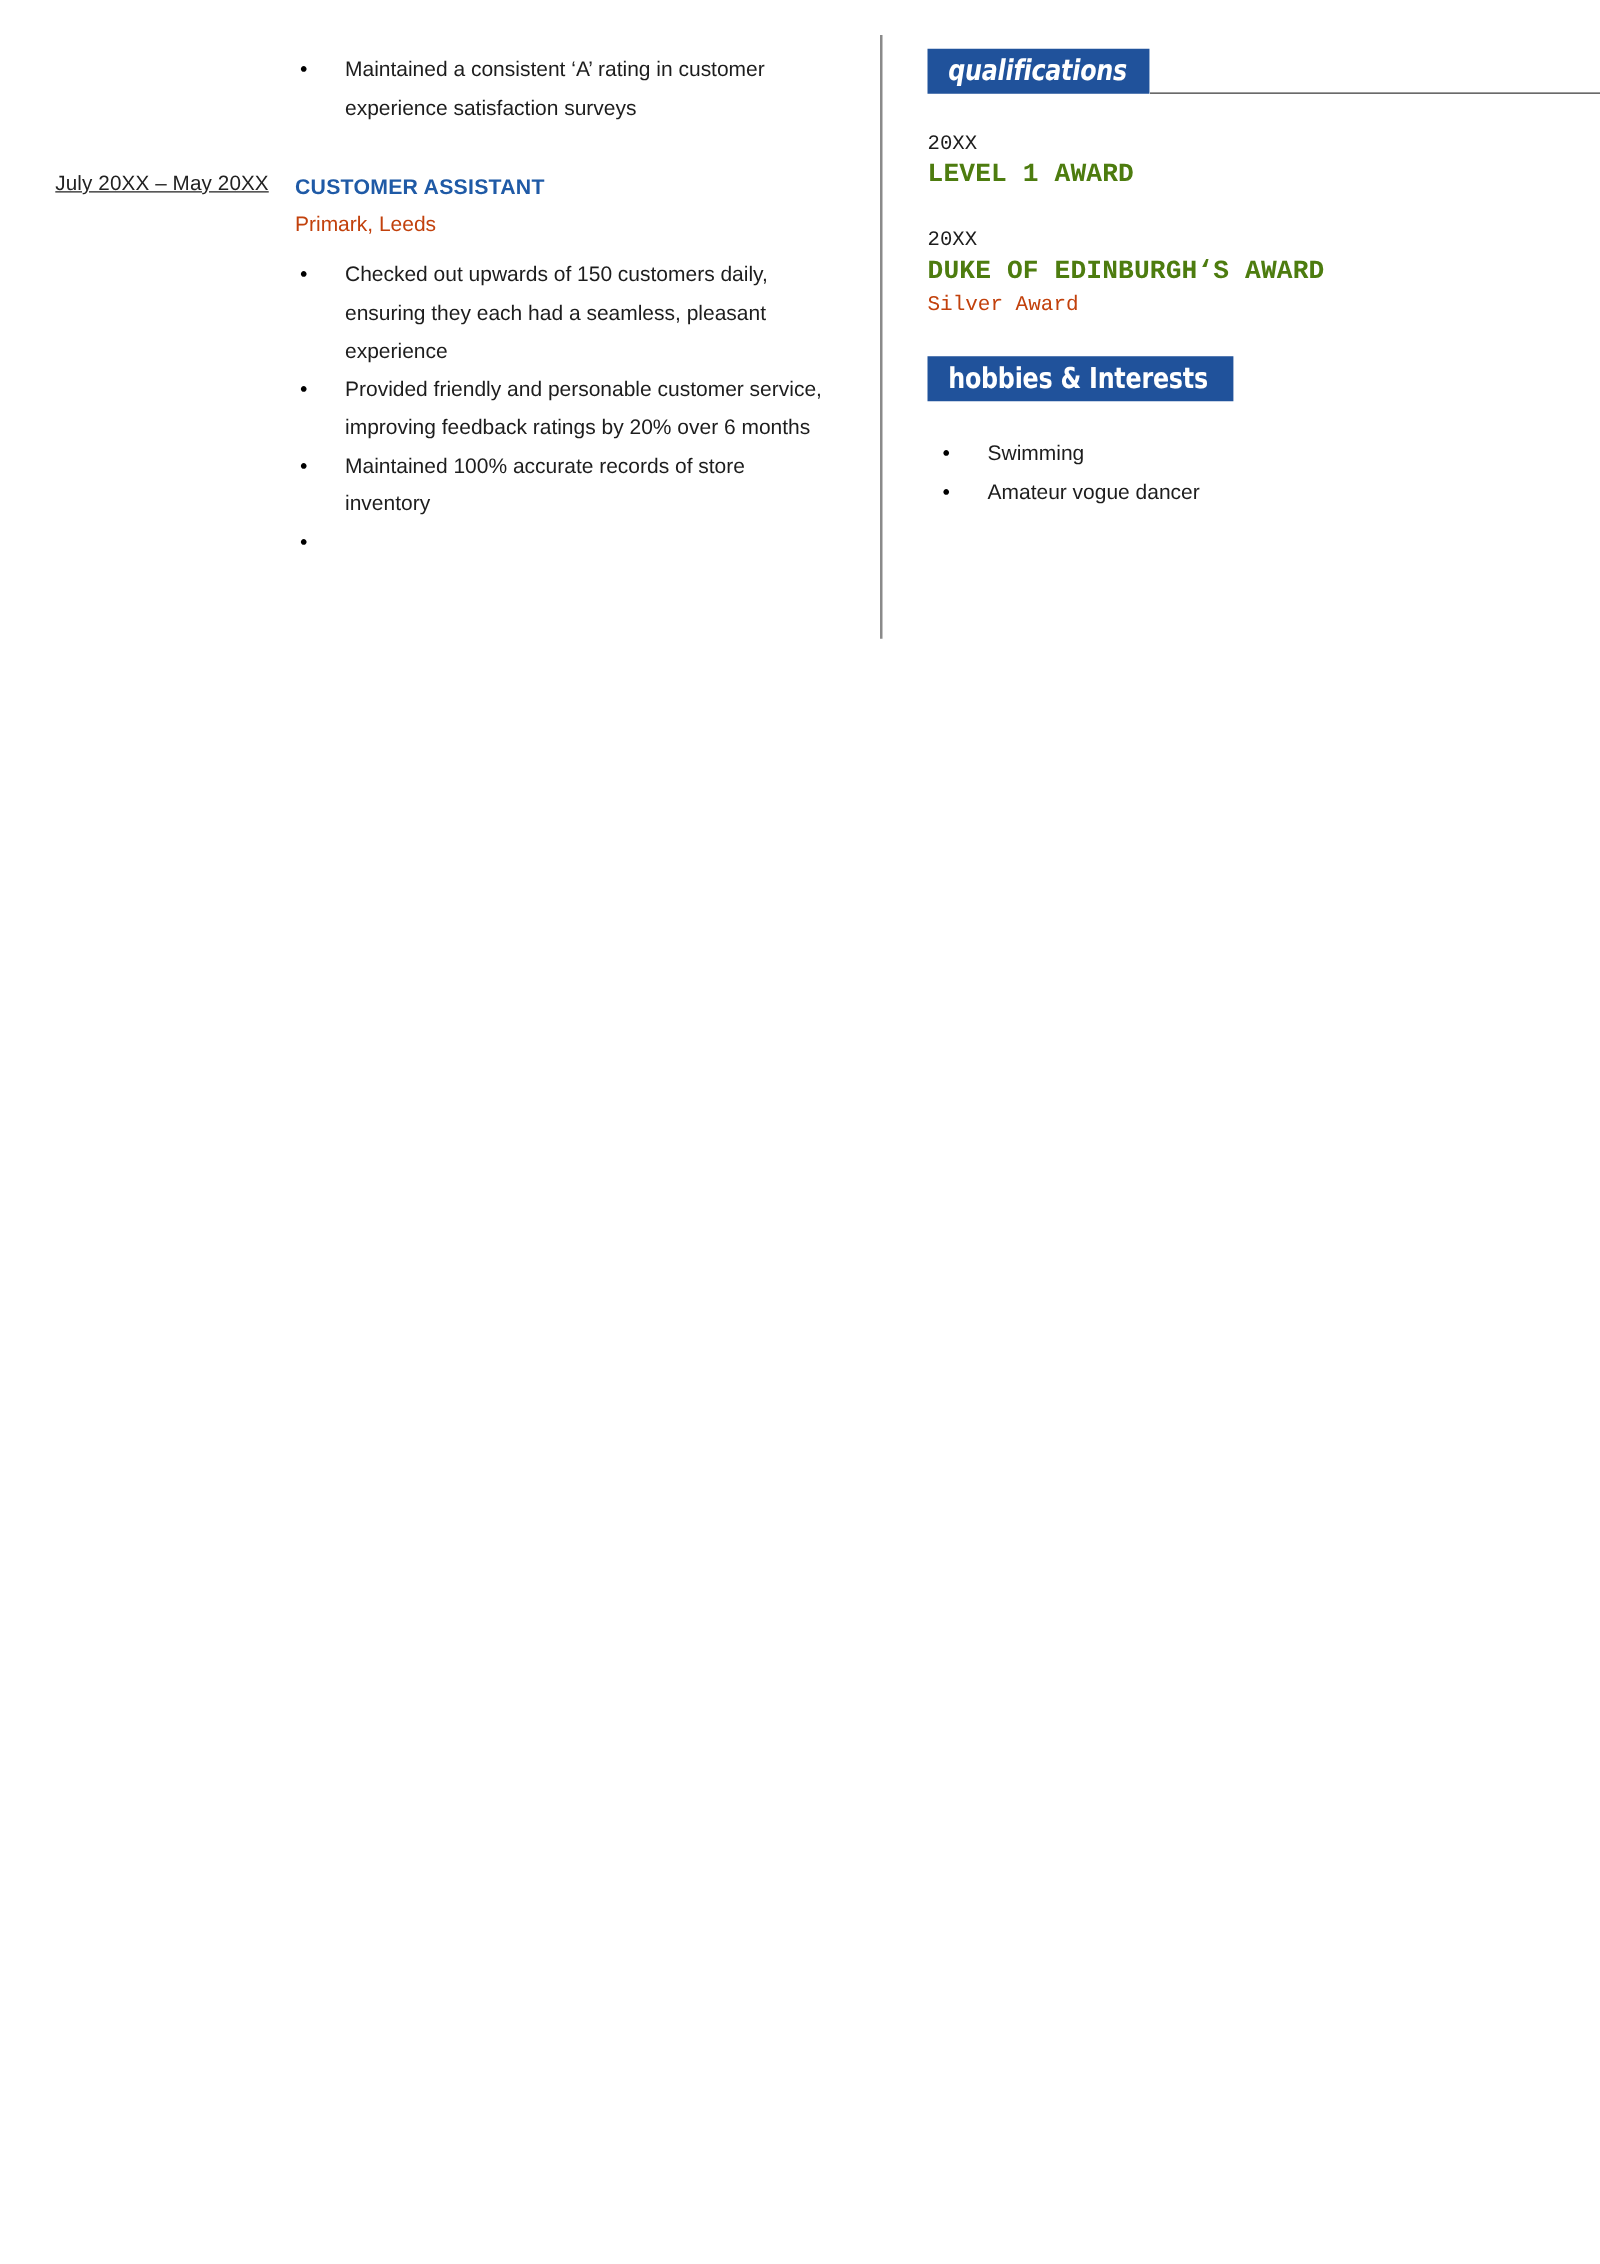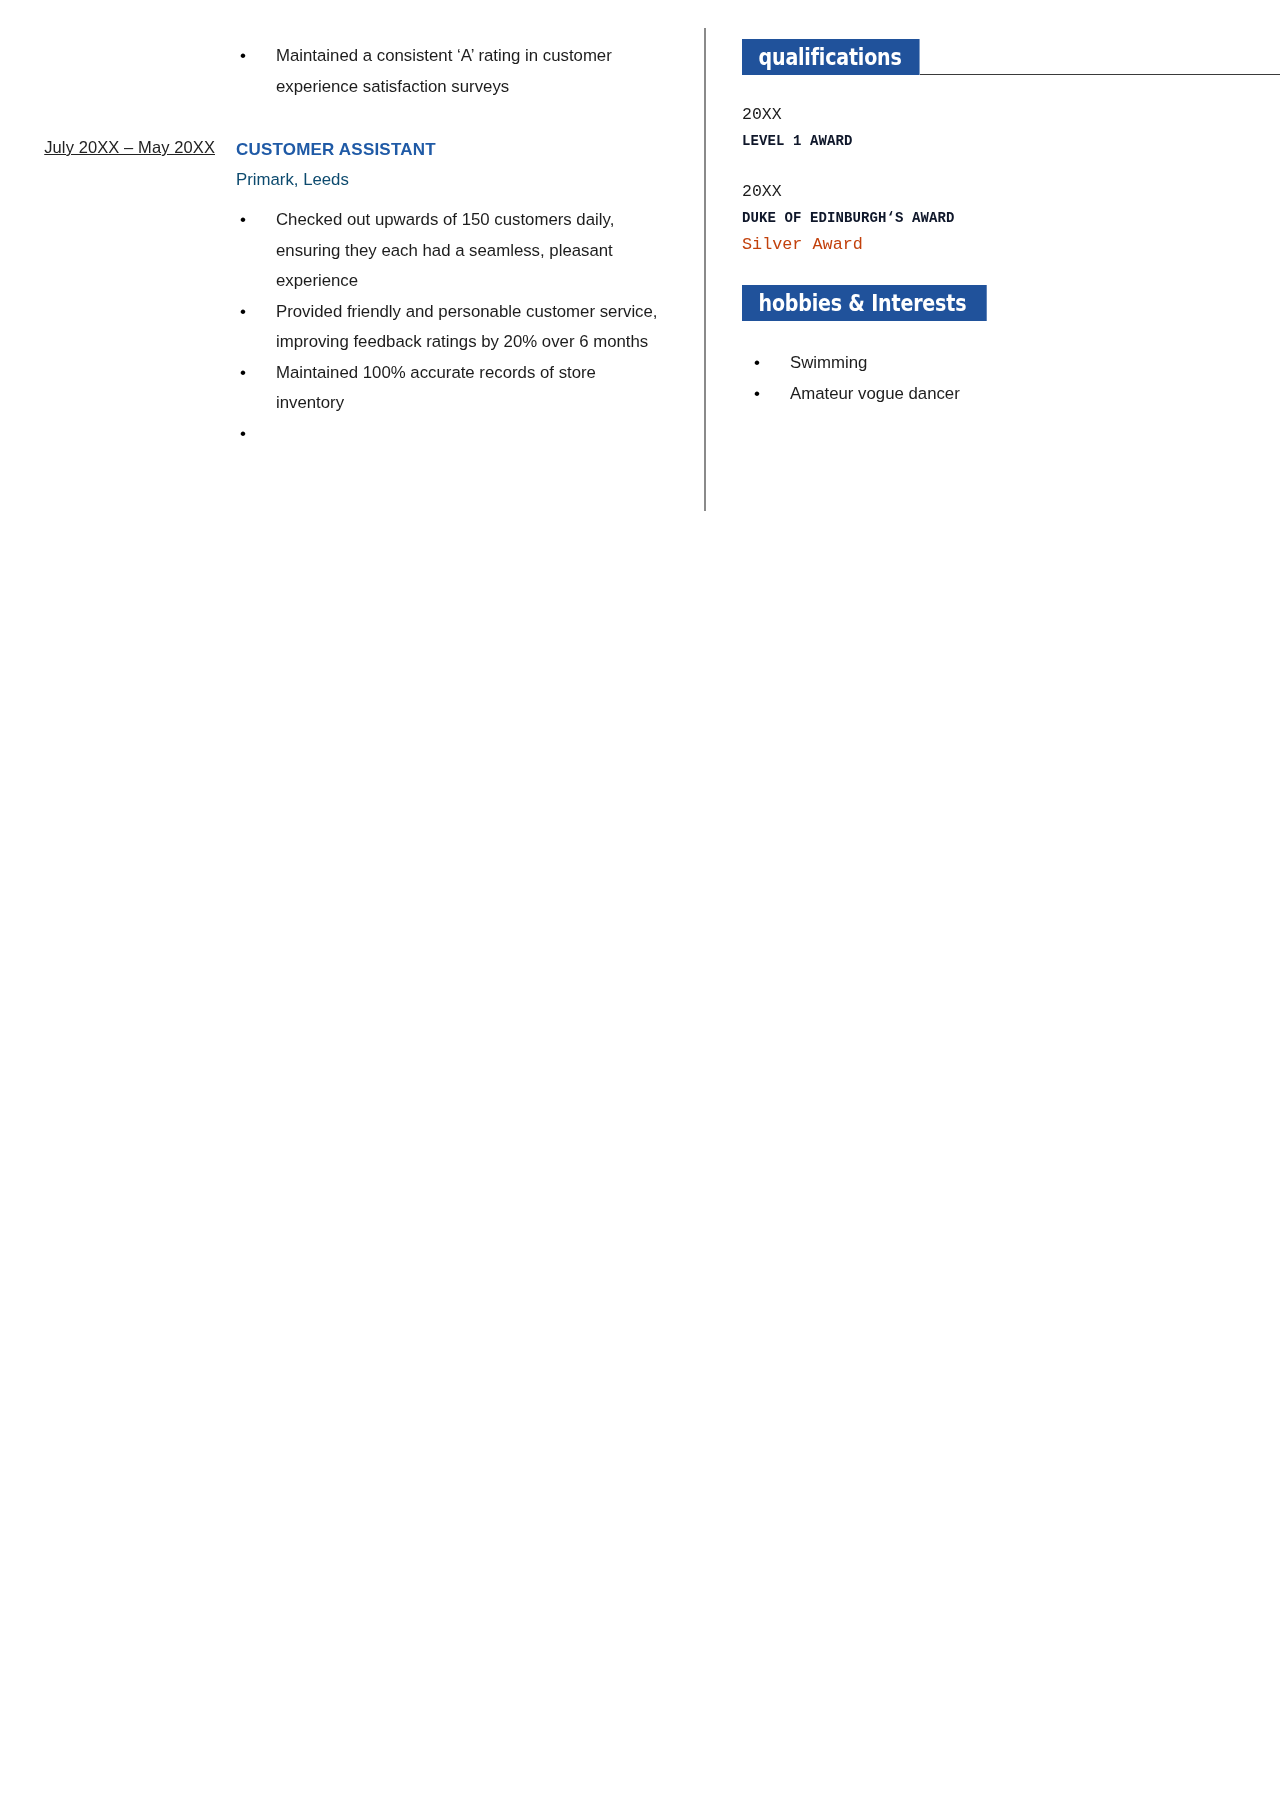--- a/index.html
+++ b/index.html
@@ -90,21 +90,21 @@
   .job-title {
     font-size: 17px;
     font-weight: bold;
     color: #1F5AA6;
     letter-spacing: .2px;
     line-height: 24px;
     margin: 0;
   }
   .job-company {
     font-size: 16.8px;
-    color: #0c4a6e;
+    color: #c2410c;
     line-height: 30px;
     margin: 0;
     padding-top: 3px;
   }
   .job-bullets {
     margin-top: 10px;
   }
 
   
   .v-divider {
@@ -149,34 +149,34 @@
   }
   .section-head .rule {
     position: absolute;
     left: 178px;
     right: -58px;
     top: 35px;
     height: 1.4px;
     background: #3a3a3a;
   }
 
-  .qual-head { margin-top: 39px; }
+  .qual-head { margin-top: 39px; font-style: italic; }
   .qual-head .tag { padding-right: 20px; }
 
   .qual-body { margin-top: 26px; }
   .qual-item { margin-bottom: 24px; font-family: Liberation Mono, monospace; }
   .qual-year {
     font-size: 16.5px;
     color: #1d1d1d;
     line-height: 27px;
   }
   .qual-name {
-    font-size: 14px;
+    font-size: 21px;
     font-weight: bold;
-    color: #0f172a;
+    color: #4d7c0f;
     line-height: 26px;
     letter-spacing: .1px;
   }
   .qual-sub {
     font-size: 16.8px;
     color: #c2410c;
     line-height: 28px;
   }
 
   .hobbies-head { margin-top: 26px; }

